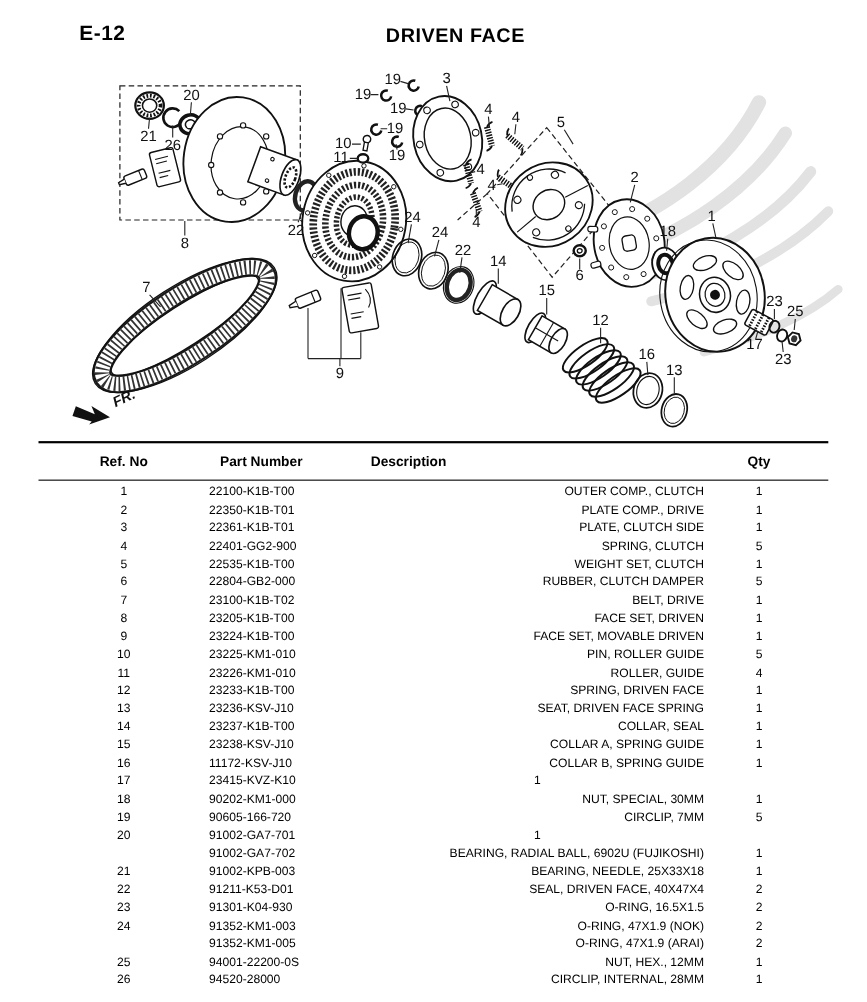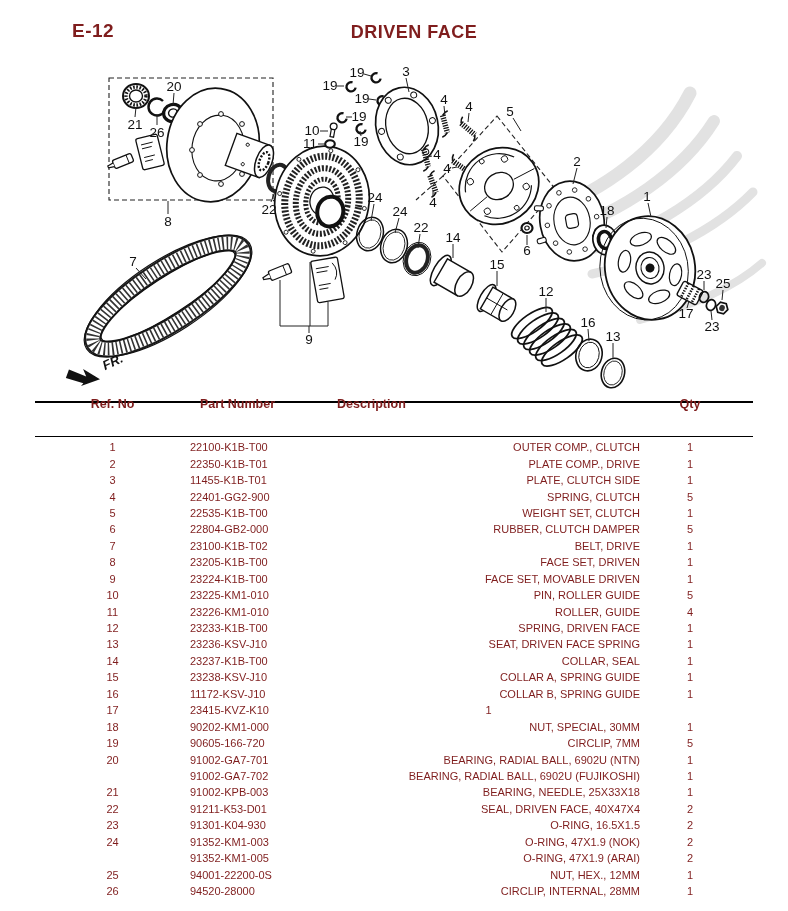--- a/index.html
+++ b/index.html
@@ -1,25 +1,25 @@
 <!DOCTYPE html>
 <html><head>
 <meta charset="utf-8">
 <style>
   html,body{margin:0;padding:0;background:#fff;}
   #page{position:relative;width:788px;height:911px;background:#fff;overflow:hidden;
-        font-family:"Liberation Sans",sans-serif;color:#7f1d1d;}
+        font-family:"Liberation Sans",sans-serif;color:#000000;}
   .hdr-code{position:absolute;left:72px;top:20px;font-size:19px;font-weight:bold;letter-spacing:.5px;}
   .hdr-title{position:absolute;left:0;top:22px;width:788px;text-align:center;font-size:18px;font-weight:bold;letter-spacing:.5px;padding-left:20px;}
   #diagram{position:absolute;left:0;top:55px;}
   .callout{font:400 13.5px "Liberation Sans",sans-serif;fill:#111;text-anchor:middle;dominant-baseline:middle;}
   .leader{fill:none;stroke:#222;stroke-width:1;}
   .rule-top{position:absolute;left:35px;top:401px;width:718px;height:0;border-top:2.4px solid #000;}
   .rule-mid{position:absolute;left:35px;top:436px;width:718px;height:0;border-top:1.6px solid #000;}
-  .tbl-header{position:absolute;left:35px;top:390px;width:705px;height:28px;
+  .tbl-header{position:absolute;left:35px;top:406px;width:705px;height:28px;
       display:grid;grid-template-columns:155px 147px 303px 100px;align-items:center;
       font-size:12.5px;font-weight:bold;}
   .tbl-header .h0{text-align:center;}
   .tbl-header .h1{text-align:left;padding-left:10px;}
   .tbl-header .h2{text-align:left;}
   .tbl-header .h3{text-align:center;}
   #rows{position:absolute;left:35px;top:439px;width:705px;}
   .trow{display:grid;grid-template-columns:155px 147px 303px 100px;height:16.45px;
         align-items:center;font-size:11px;white-space:nowrap;}
   .trow .c0{text-align:center;}
@@ -414,21 +414,21 @@
         <span class="c3">1</span>
       </div>
       <div class="trow">
         <span class="c0">2</span>
         <span class="c1">22350-K1B-T01</span>
         <span class="c2">PLATE COMP., DRIVE</span>
         <span class="c3">1</span>
       </div>
       <div class="trow">
         <span class="c0">3</span>
-        <span class="c1">11455-K1B-T01</span>
+        <span class="c1">22361-K1B-T01</span>
         <span class="c2">PLATE, CLUTCH SIDE</span>
         <span class="c3">1</span>
       </div>
       <div class="trow">
         <span class="c0">4</span>
         <span class="c1">22401-GG2-900</span>
         <span class="c2">SPRING, CLUTCH</span>
         <span class="c3">5</span>
       </div>
       <div class="trow">
@@ -516,21 +516,20 @@
       </div>
       <div class="trow">
         <span class="c0">19</span>
         <span class="c1">90605-166-720</span>
         <span class="c2">CIRCLIP, 7MM</span>
         <span class="c3">5</span>
       </div>
       <div class="trow">
         <span class="c0">20</span>
         <span class="c1">91002-GA7-701</span>
-        <span class="c2">BEARING, RADIAL BALL, 6902U (NTN)</span>
         <span class="c3">1</span>
       </div>
       <div class="trow">
         <span class="c0"></span>
         <span class="c1">91002-GA7-702</span>
         <span class="c2">BEARING, RADIAL BALL, 6902U (FUJIKOSHI)</span>
         <span class="c3">1</span>
       </div>
       <div class="trow">
         <span class="c0">21</span>

